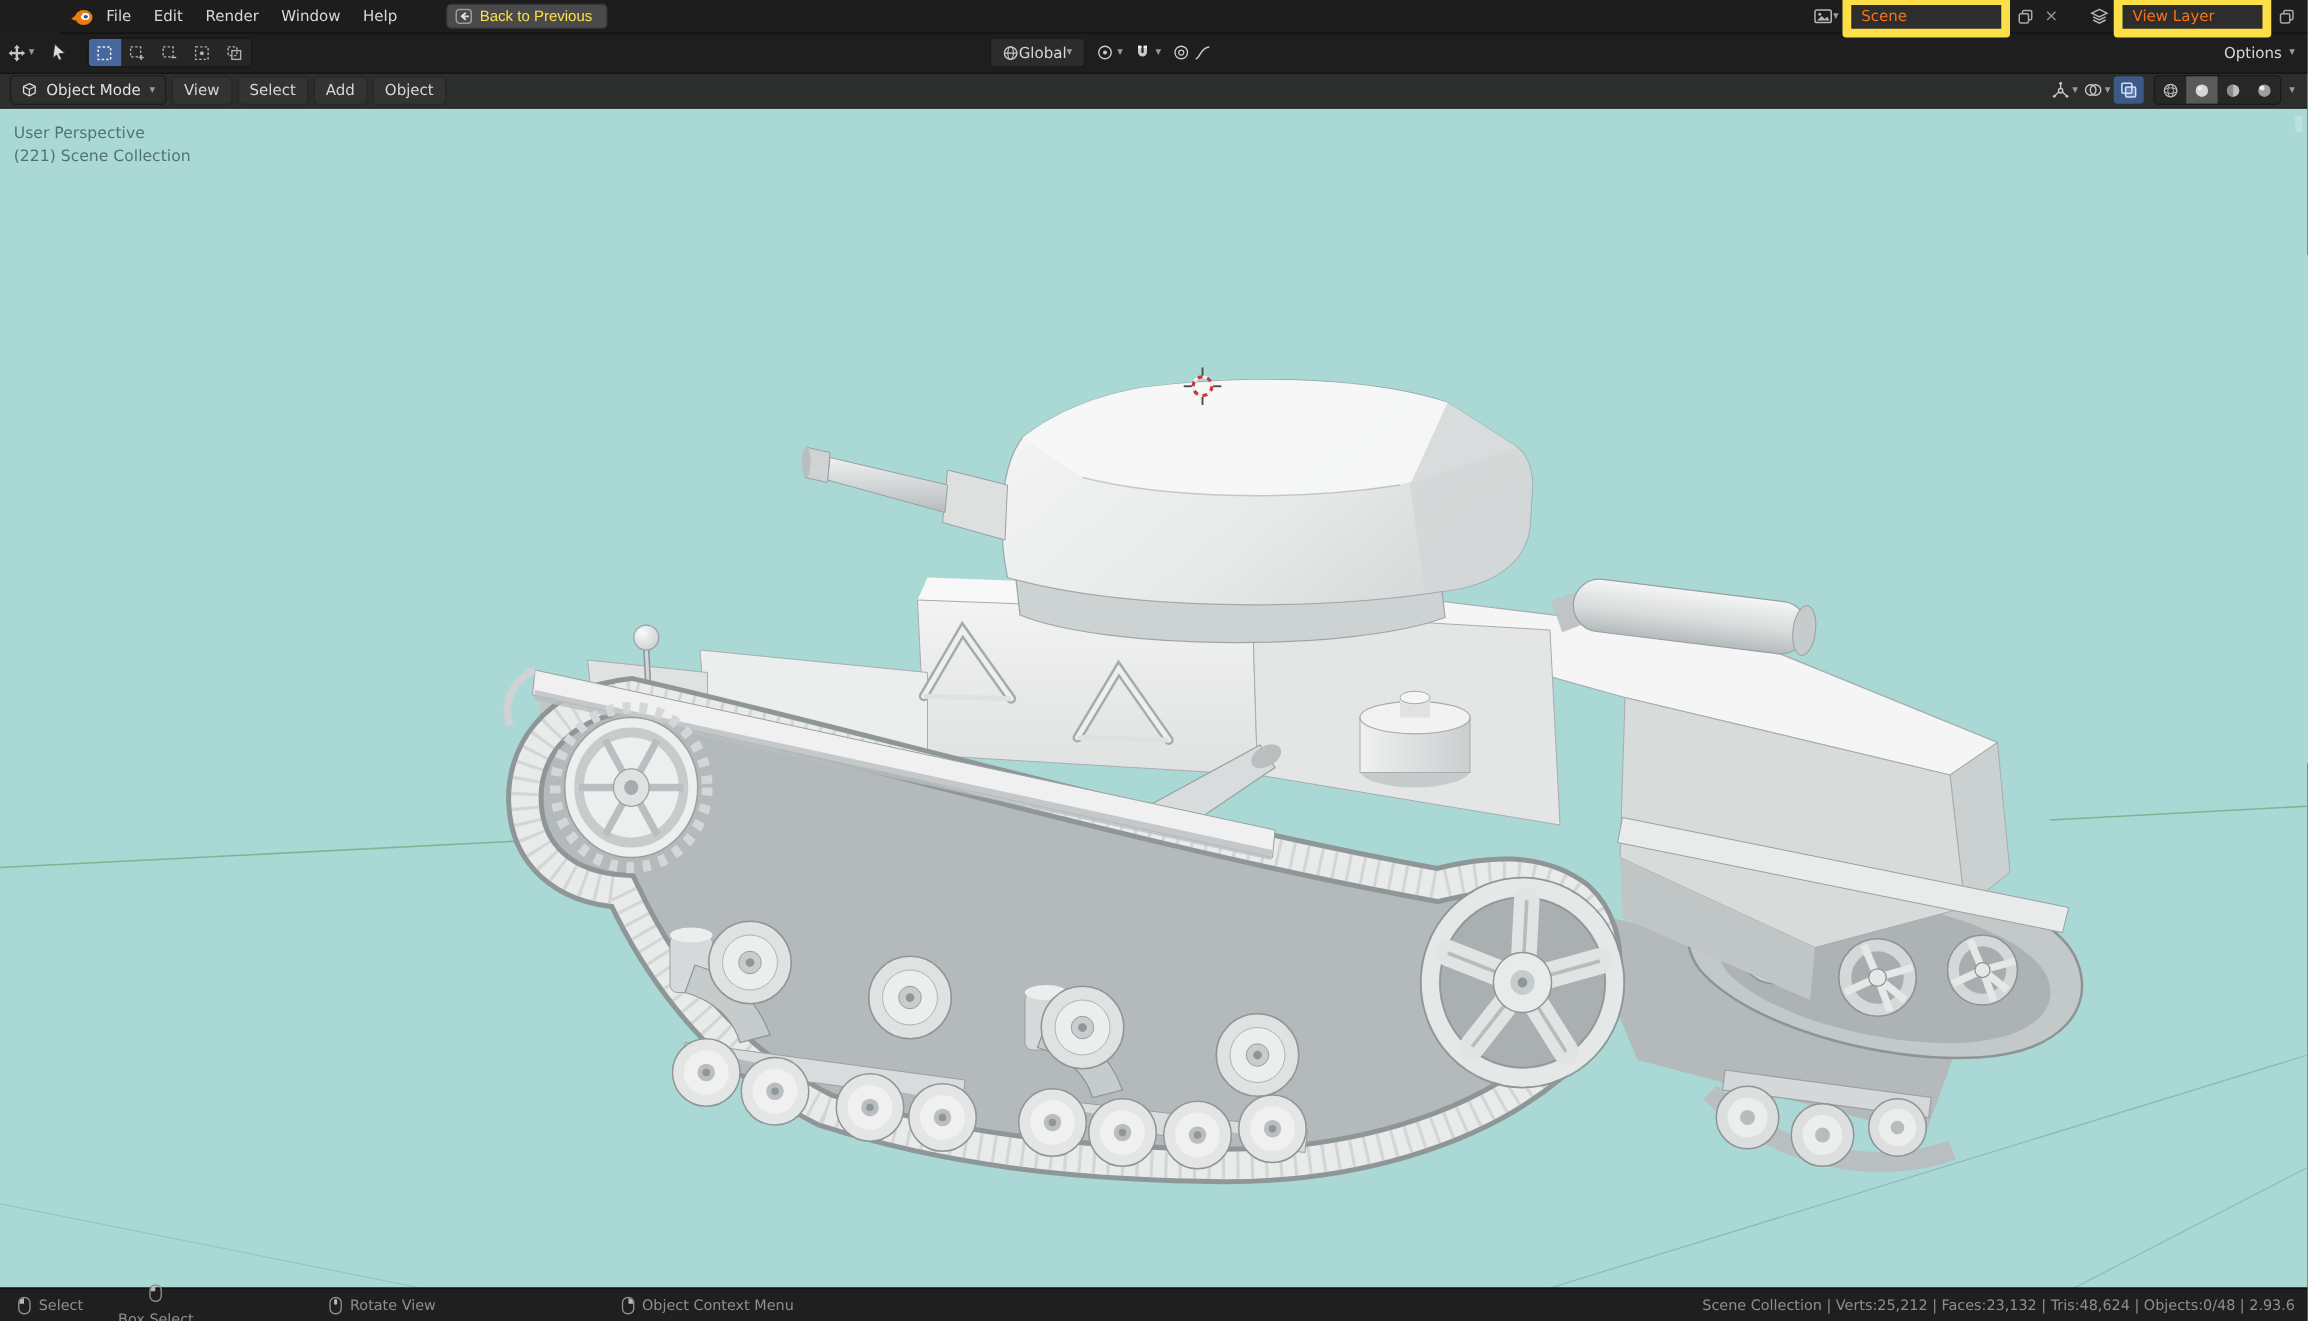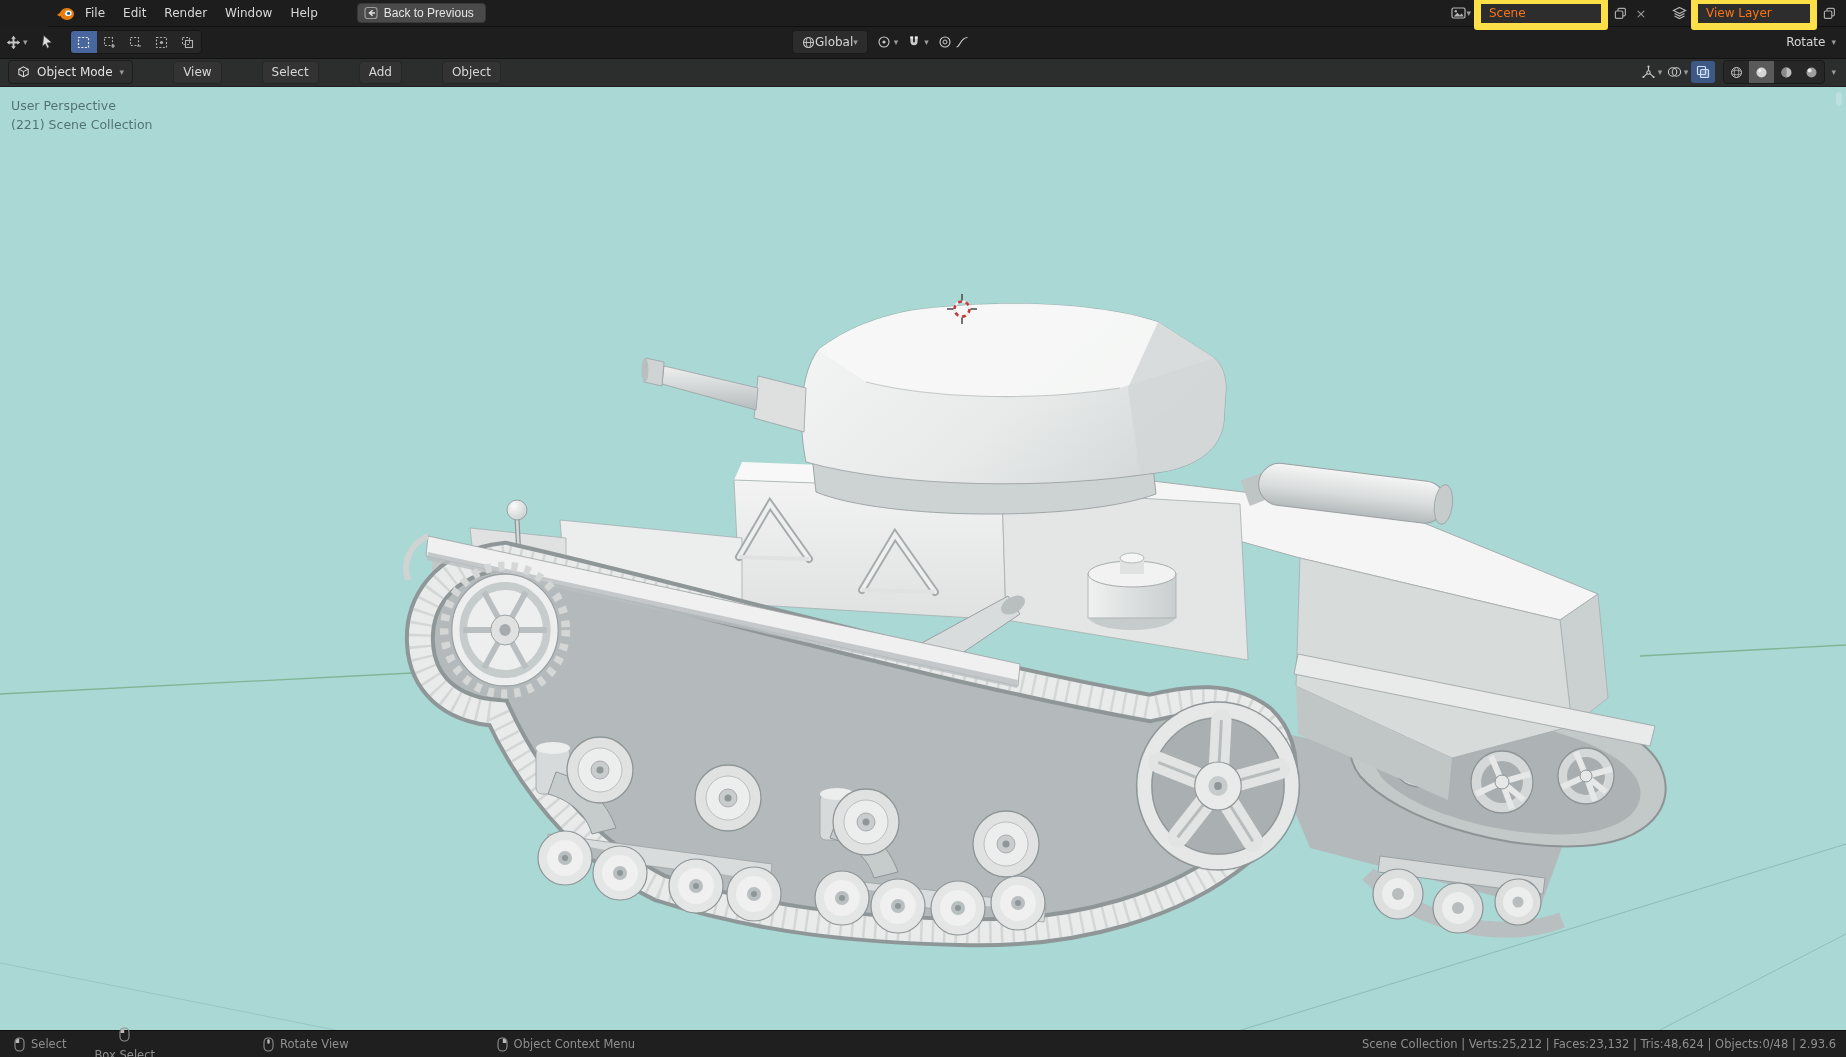--- a/index.html
+++ b/index.html
@@ -8,21 +8,21 @@
     background:#1d1d1d;font-family:"DejaVu Sans",sans-serif;
     -webkit-font-smoothing:antialiased;user-select:none;
   }
   
   .topbar{position:absolute;top:0;left:0;right:0;height:26px;background:#1d1d1d;
     border-bottom:1px solid #101010;display:flex;align-items:center;z-index:40;margin-left:48px;}
   .logo{width:22px;height:18px;display:flex;align-items:center;justify-content:center;margin-left:6px;}
   .menus{display:flex;align-items:center;}
   .menu{color:#d8d8d8;font-size:12px;padding:0 9px;line-height:25px;border-radius:4px;cursor:default;}
   .back-btn{margin-left:30px;height:20px;background:#4a4a4a;border:1px solid #383838;border-radius:4px;
-    color:#e5e5e5;font-size:12px;display:flex;align-items:center;gap:6px;padding:0 11px 0 6px;cursor:default;}
+    color:#fde047;font-size:12px;display:flex;align-items:center;gap:6px;padding:0 11px 0 6px;cursor:default;}
   .tb-right{margin-left:auto;display:flex;align-items:center;gap:3px;padding-right:8px;}
   .idfield{background:#2d2d2d;border:7px solid #fde047;border-radius:3px;height:19px;line-height:18px;
     color:#f97316;font-size:12px;padding:0 8px;display:flex;align-items:center;}
   .idfield.scene{width:104px;}
   .idfield.layer{width:96px;}
   .icobtn{display:flex;align-items:center;justify-content:center;min-width:18px;height:19px;border-radius:3px;}
   .caret{font-size:9px;color:#9a9a9a;line-height:1;}
   .xglyph{color:#9a9a9a;font-size:13px;line-height:1;}
   .gap{width:14px;}
   
@@ -34,21 +34,21 @@
   .mode-group .tbtn{width:26px;height:22px;border-radius:0;}
   .mode-group .tbtn.active{background:#47679e;}
   .center-cluster{position:absolute;left:792px;display:flex;align-items:center;gap:9px;}
   .dd{display:flex;align-items:center;gap:0;color:#d6d6d6;font-size:12px;background:#2c2c2c;
     height:22px;padding:0 9px;border-radius:4px;border:1px solid #1a1a1a;}
   .icon-pair{display:flex;align-items:center;gap:3px;}
   .options-dd{position:absolute;right:10px;display:flex;align-items:center;gap:6px;color:#d6d6d6;font-size:12px;}
   
   .viewport{position:absolute;top:58px;left:0;width:1846px;height:973px;background:#a9d8d5;overflow:hidden;}
   .vp-header{position:absolute;top:0;left:0;right:0;height:28px;background:rgba(39,39,39,0.96);
-    display:flex;align-items:center;z-index:20;border-bottom:1px solid rgba(0,0,0,.3);gap:36px;}
+    display:flex;align-items:center;z-index:20;border-bottom:1px solid rgba(0,0,0,.3);}
   .mode-field{display:flex;align-items:center;gap:7px;background:#2e2e2e;border:1px solid #1c1c1c;height:22px;
     border-radius:4px;margin-left:8px;padding:0 8px;color:#e0e0e0;font-size:12px;}
   .vp-menu{color:#d6d6d6;font-size:12px;padding:0 9px;height:21px;line-height:21px;border-radius:4px;
     background:#333333;margin-left:4px;border:1px solid #262626;}
   .vp-right{margin-left:auto;display:flex;align-items:center;gap:2px;padding-right:10px;}
   .ibtn{height:22px;min-width:24px;border-radius:3px;display:flex;align-items:center;justify-content:center;gap:2px;}
   .ibtn.blue{background:#3d5a86;}
   .shade-group{display:flex;background:#272727;border:1px solid #191919;border-radius:4px;margin-left:6px;overflow:hidden;}
   .shade-group .ibtn{width:25px;border-radius:0;}
   .shade-group .ibtn.active{background:#5a5a5a;}
@@ -201,21 +201,21 @@
         <circle cx="7" cy="7" r="5" fill="none" stroke="#c9c9c9" stroke-width="1.1"></circle>
         <circle cx="7" cy="7" r="2" fill="none" stroke="#c9c9c9" stroke-width="1"></circle>
       </svg>
       <svg width="14" height="14" viewBox="0 0 14 14">
         <path d="M1.5 12 C5 12 5.5 2.5 12.5 2.5" fill="none" stroke="#c9c9c9" stroke-width="1.2"></path>
       </svg>
     </span>
   </div>
 
   <span class="options-dd">
-    <span>Rotate</span>
+    <span>Options</span>
     <span class="caret">▾</span>
   </span>
 </div>
 
 <div class="viewport">
 
   <div class="vp-header">
     <span class="mode-field">
       <svg width="13" height="14" viewBox="0 0 14 14">
         <path d="M7 1.5 L12 4 V9.5 L7 12 L2 9.5 V4 Z" fill="none" stroke="#dcdcdc" stroke-width="1.1"></path>

